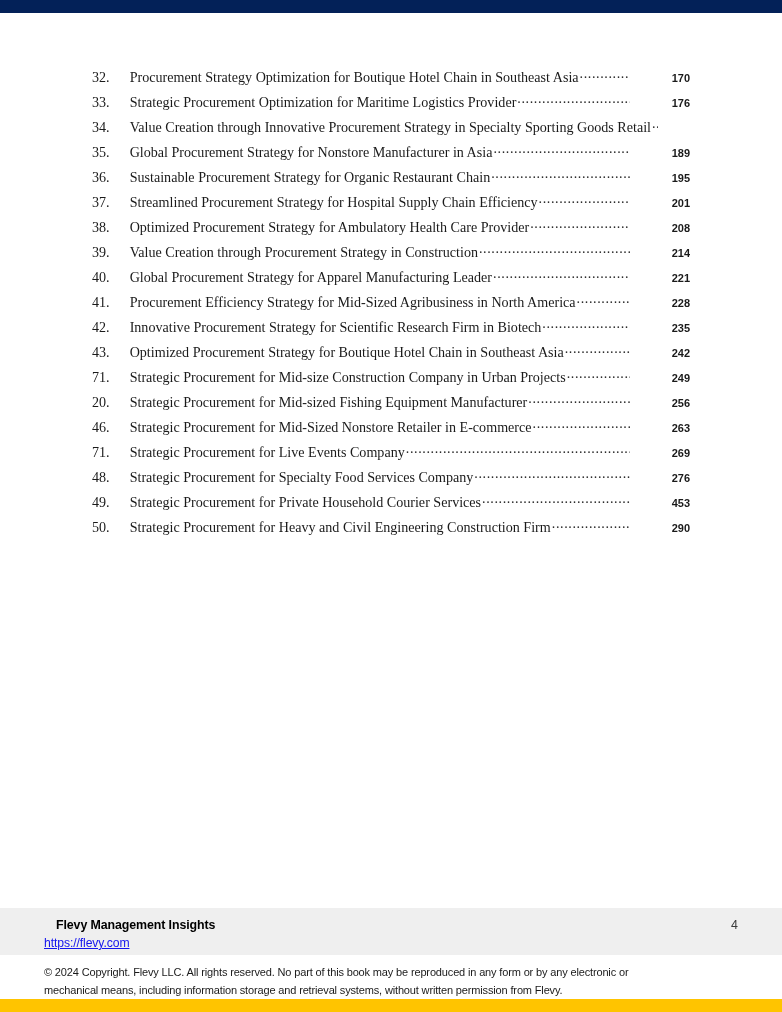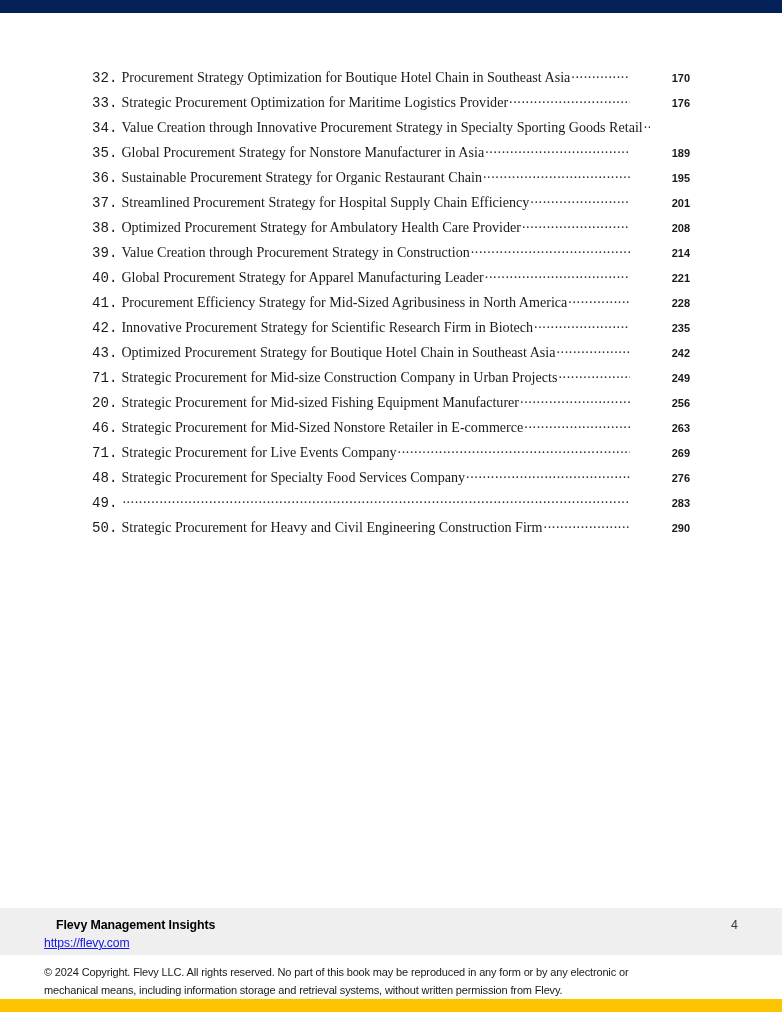--- a/index.html
+++ b/index.html
@@ -57,22 +57,22 @@
     width: 100%;
     height: 25px;
     font-size: 14.1px;
     color: #1a1a1a;
     white-space: nowrap;
     overflow: hidden;
   }
 
   .toc-num {
     flex: 0 0 auto;
-    font-family: Liberation Mono, monospace;
-    padding-right: 4px;
+    font-family: Liberation Serif, serif;
+    padding-right: 20px;
   }
 
   .toc-title {
     flex: 0 0 auto;
     font-family: "Liberation Serif", serif;
   }
 
   .toc-leader {
     flex: 1 1 auto;
     min-width: 6px;
@@ -270,22 +270,23 @@
         <span class="toc-page">269</span>
       </div>
       <div class="toc-entry">
         <span class="toc-num">48.</span>
         <span class="toc-title">Strategic Procurement for Specialty Food Services Company</span>
         <span class="toc-leader"></span>
         <span class="toc-page">276</span>
       </div>
       <div class="toc-entry">
         <span class="toc-num">49.</span>
-        <span class="toc-leader"></span>
-        <span class="toc-page">283</span>
+        <span class="toc-title">Strategic Procurement for Private Household Courier Services</span>
+        <span class="toc-leader"></span>
+        <span class="toc-page">453</span>
       </div>
       <div class="toc-entry">
         <span class="toc-num">50.</span>
         <span class="toc-title">Strategic Procurement for Heavy and Civil Engineering Construction Firm</span>
         <span class="toc-leader"></span>
         <span class="toc-page">290</span>
       </div>
     </div>
 
   <div class="footer-band"></div>

